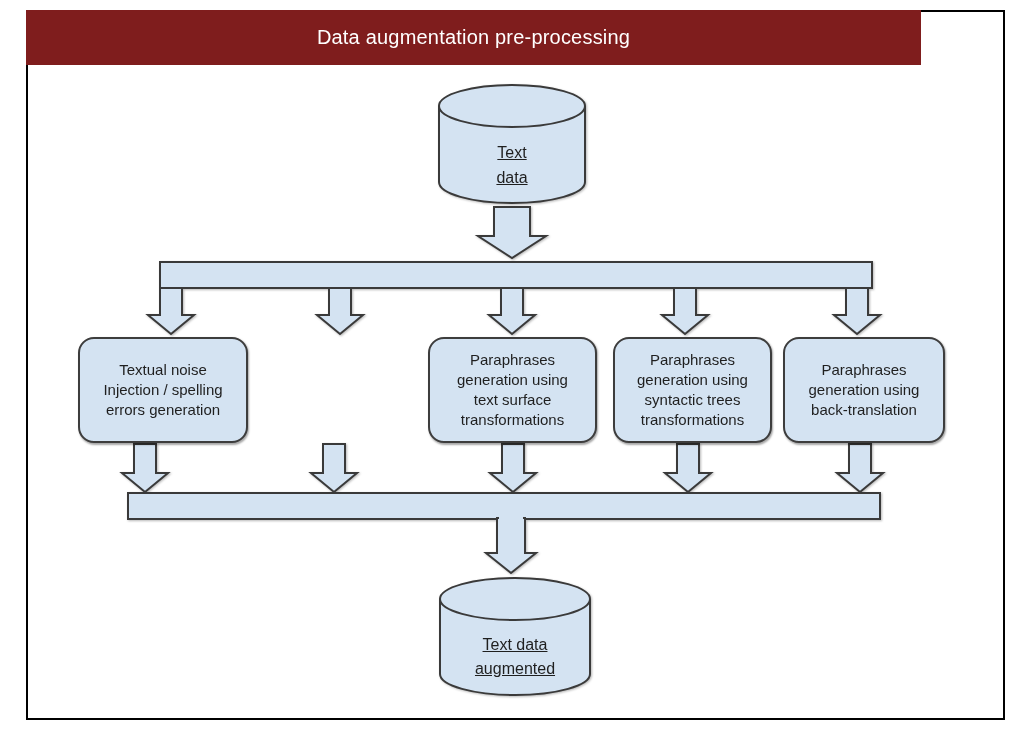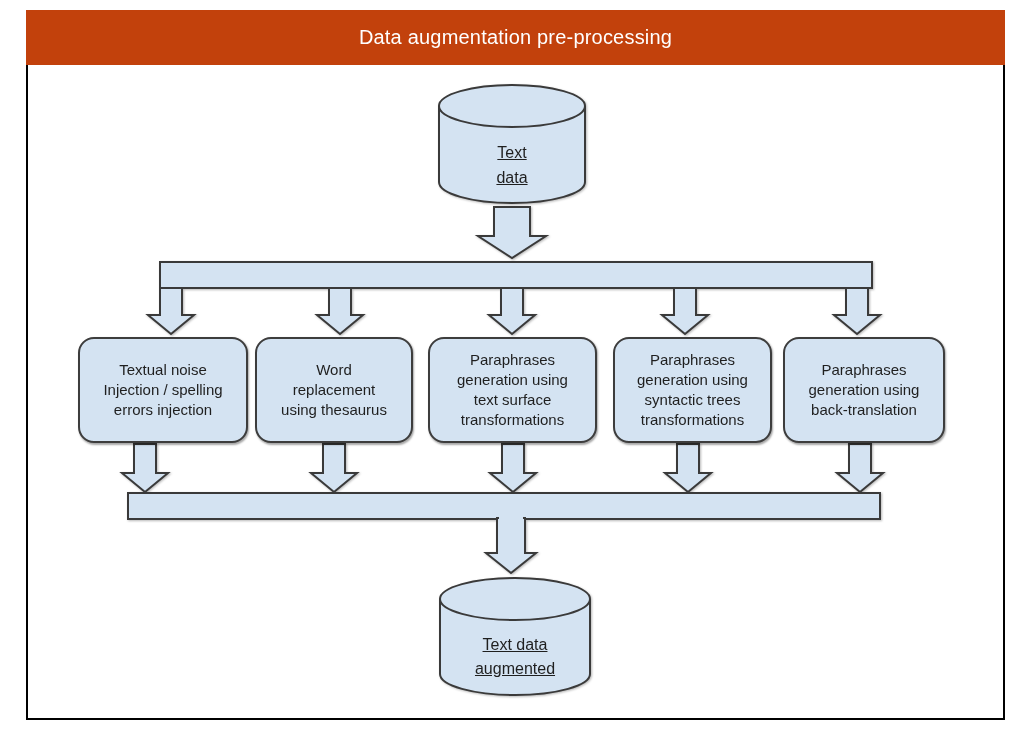--- a/index.html
+++ b/index.html
@@ -17,22 +17,22 @@
   .frame {
     position: absolute;
     left: 26px; top: 10px;
     width: 979px; height: 710px;
     border: 2px solid #000000;
     background: #ffffff;
   }
   .titlebar {
     position: absolute;
     left: 26px; top: 10px;
-    width: 979px; height: 55px;
-    background: #c2410c;
+    width: 895px; height: 55px;
+    background: #7f1d1d;
     color: #ffffff;
     display: flex;
     align-items: center;
     justify-content: center;
     font-size: 20px;
     letter-spacing: 0.2px;
   }
   .shape-layer {
     position: absolute;
     left: 0; top: 0;
@@ -120,26 +120,21 @@
   </svg>
 
   <div class="cyl-label source">Text
 data</div>
   <div class="cyl-label output">Text data
 augmented</div>
 
   <div class="method-box mb1">
     <span>Textual noise
 Injection / spelling
-errors injection</span>
-  </div>
-  <div class="method-box mb2">
-    <span>Word
-replacement
-using thesaurus</span>
+errors generation</span>
   </div>
   <div class="method-box mb3">
     <span>Paraphrases
 generation using
 text surface
 transformations</span>
   </div>
   <div class="method-box mb4">
     <span>Paraphrases
 generation using

